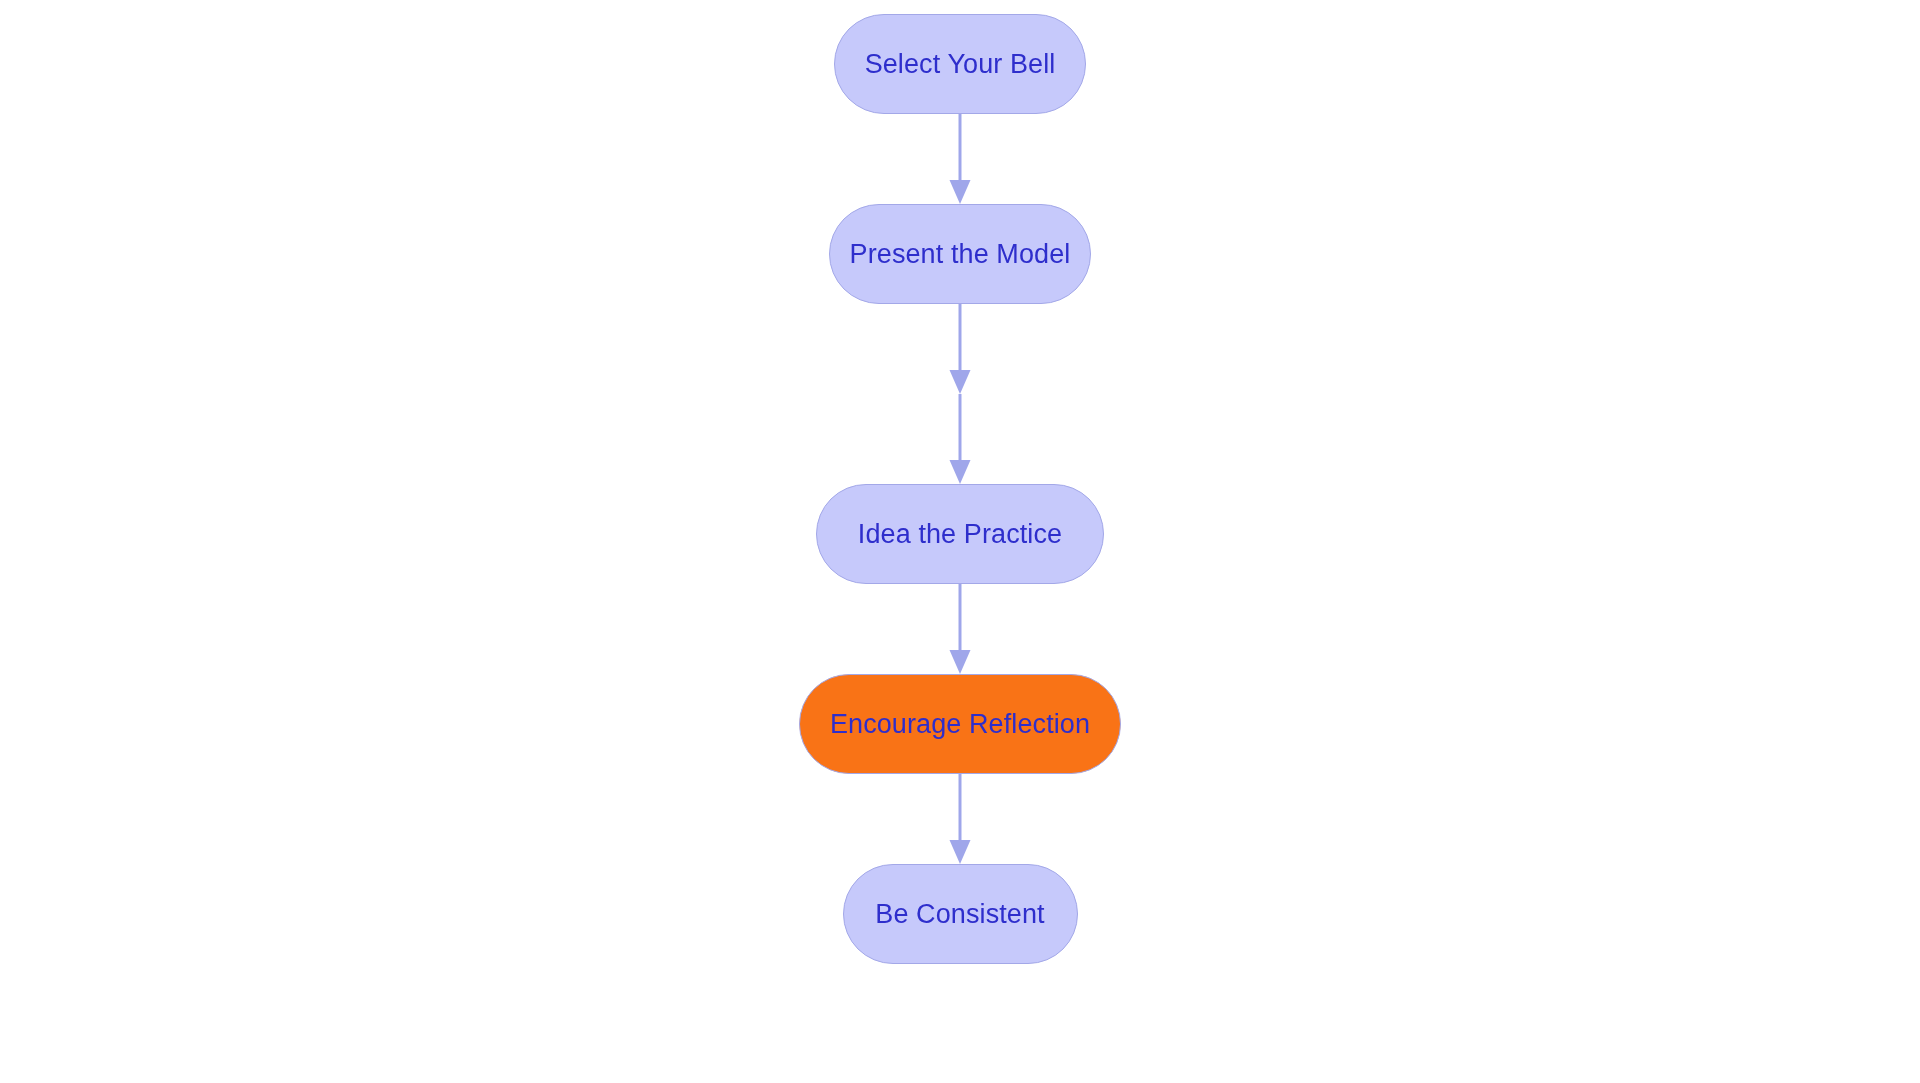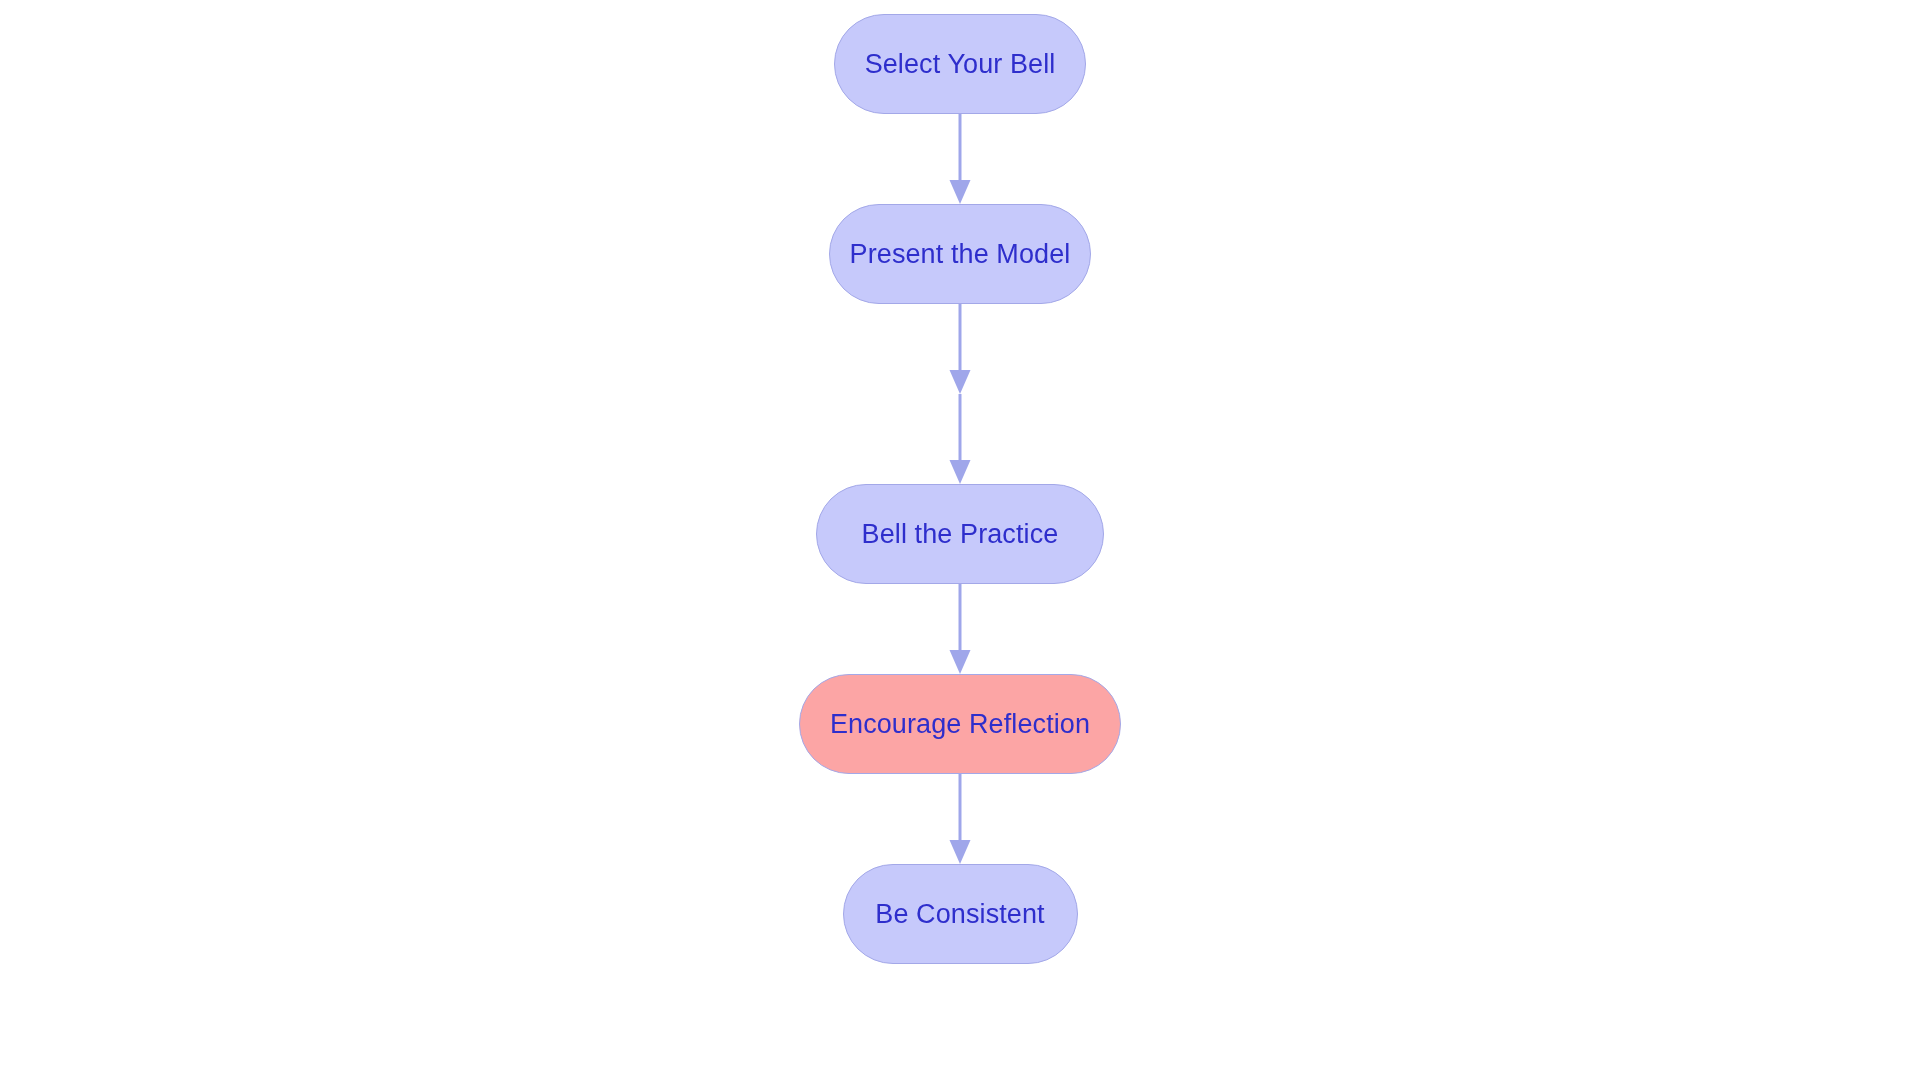--- a/index.html
+++ b/index.html
@@ -112,31 +112,31 @@
 
 
     <div class="connector">
       <svg viewBox="0 0 24 90" xmlns="http://www.w3.org/2000/svg" aria-hidden="true">
         <line x1="12" y1="0" x2="12" y2="68" stroke="#9fa6ea" stroke-width="3"></line>
         <polygon points="12,90 1.5,66 22.5,66" fill="#9fa6ea"></polygon>
       </svg>
     </div>
 
     <div class="node n3" style="background: rgb(198, 201, 251); border-color: rgb(163, 168, 232);">
-      <span class="node-label" style="color: rgb(46, 46, 204);">Bell the Practice</span>
+      <span class="node-label" style="color: rgb(46, 46, 204);">Idea the Practice</span>
     </div>
 
     <div class="connector">
       <svg viewBox="0 0 24 90" xmlns="http://www.w3.org/2000/svg" aria-hidden="true">
         <line x1="12" y1="0" x2="12" y2="68" stroke="#9fa6ea" stroke-width="3"></line>
         <polygon points="12,90 1.5,66 22.5,66" fill="#9fa6ea"></polygon>
       </svg>
     </div>
 
-    <div class="node n4" style="background: #fca5a5; border-color: rgb(163, 168, 232);">
+    <div class="node n4" style="background: #f97316; border-color: rgb(163, 168, 232);">
       <span class="node-label" style="color: rgb(46, 46, 204);">Encourage Reflection</span>
     </div>
 
     <div class="connector">
       <svg viewBox="0 0 24 90" xmlns="http://www.w3.org/2000/svg" aria-hidden="true">
         <line x1="12" y1="0" x2="12" y2="68" stroke="#9fa6ea" stroke-width="3"></line>
         <polygon points="12,90 1.5,66 22.5,66" fill="#9fa6ea"></polygon>
       </svg>
     </div>
 

